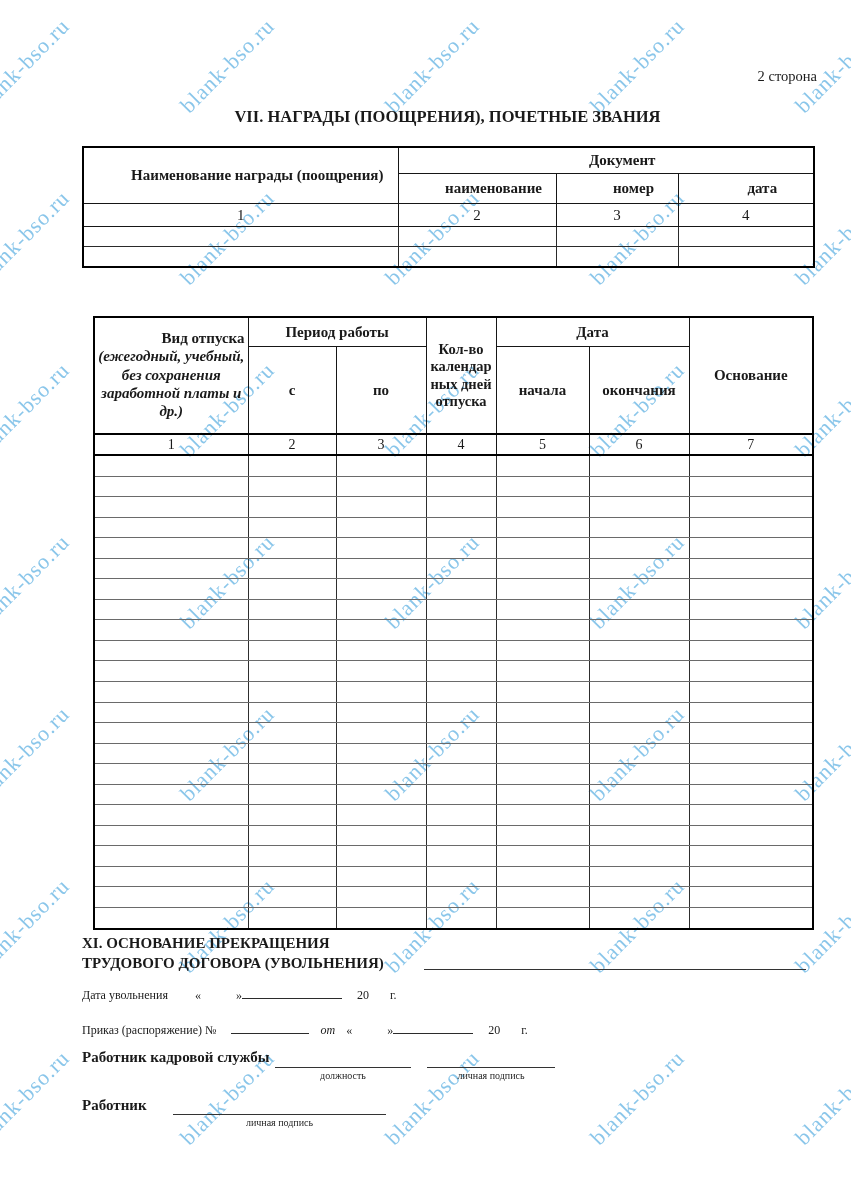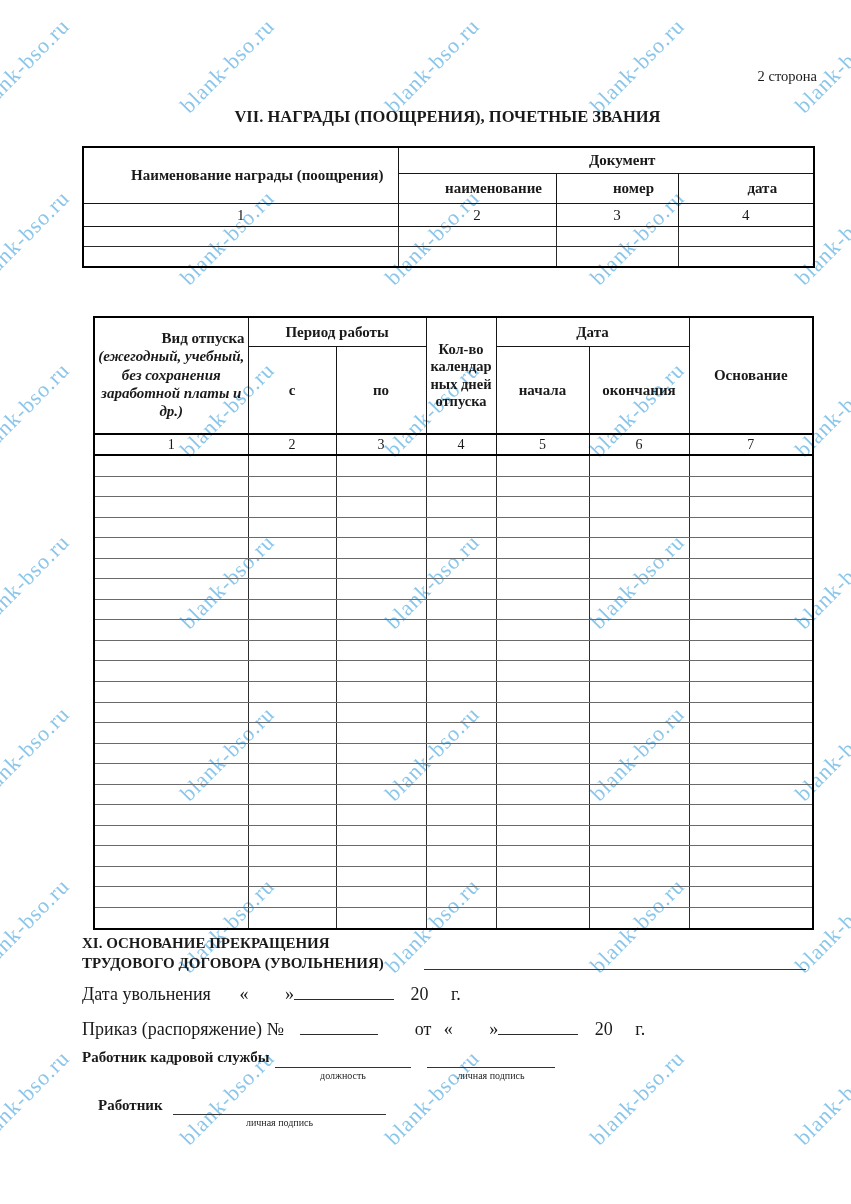--- a/index.html
+++ b/index.html
@@ -39,21 +39,21 @@
   .t8 tr.nums td{height:19px; font-weight:normal; border-top:2px solid #000; border-bottom:2px solid #000; font-size:14px;}
   .t8 tbody td{height:19.55px; border-left:1.2px solid #2e2e2e; border-right:1.2px solid #2e2e2e; border-top:1px solid #6a6a6a; border-bottom:1px solid #6a6a6a;}
   .t8 .vid .b{font-weight:bold;text-align:right;}
   .t8 .vid .bi{font-weight:bold; font-style:italic; line-height:1.22;}
   .t8 .days{word-break:break-word; overflow-wrap:anywhere; font-size:14.5px; line-height:1.2; padding:0 2px;}
   
   .abs{position:absolute;}
   .bold{font-weight:bold;}
   .xi-title{font-size:15px; font-weight:bold; line-height:20px;}
   .u-line{border-bottom:1.4px solid #333; height:16px;}
-  .form-line{position:absolute; font-size:18px; white-space:nowrap;}
+  .form-line{position:absolute; font-size:12px; white-space:nowrap;}
   .blank{display:inline-block; border-bottom:1.3px solid #2b2b2b; height:14px; vertical-align:baseline;}
   .sig{position:absolute;}
   .sig .rule{height:10px; border-bottom:1.4px solid #333;}
   .sig .cap{font-size:10px; text-align:center; padding-top:2px; color:#1f1f1f;}
 </style>
 </head>
 <body>
 
 <div class="page">
 
@@ -398,38 +398,38 @@
       <span>Дата увольнения</span>
       <span style="margin-left:24px;">«</span>
       <span style="margin-left:32px;">»</span><span class="blank" style="width:100px;"></span>
       <span style="margin-left:12px;">20</span>
       <span style="margin-left:18px;">г.</span>
     </div>
 
     <div class="form-line" style="left:82px; top:1019px;">
       <span>Приказ (распоряжение) №</span>
       <span class="blank" style="width:78px; margin-left:12px;"></span>
-      <span style="margin-left:32px;">от</span>
+      <span style="margin-left:8px;font-style:italic;">от</span>
       <span style="margin-left:8px;">«</span>
       <span style="margin-left:32px;">»</span><span class="blank" style="width:80px;"></span>
       <span style="margin-left:12px;">20</span>
       <span style="margin-left:18px;">г.</span>
     </div>
 
     <div class="abs bold" style="left:82px; top:1049px; font-size:15px;">Работник кадровой службы</div>
 
     <div class="sig" style="left:275px; top:1057px; width:136px;">
       <div class="rule"></div>
       <div class="cap">должность</div>
     </div>
     <div class="sig" style="left:427px; top:1057px; width:128px;">
       <div class="rule"></div>
       <div class="cap">личная подпись</div>
     </div>
 
-    <div class="abs bold" style="left:98px; top:1097px; font-size:15px;">Работник</div>
+    <div class="abs bold" style="left:82px; top:1097px; font-size:15px;">Работник</div>
     <div class="sig" style="left:173px; top:1104px; width:213px;">
       <div class="rule"></div>
       <div class="cap">личная подпись</div>
     </div>
 
   </div>
 </div>
 
 </body></html>

